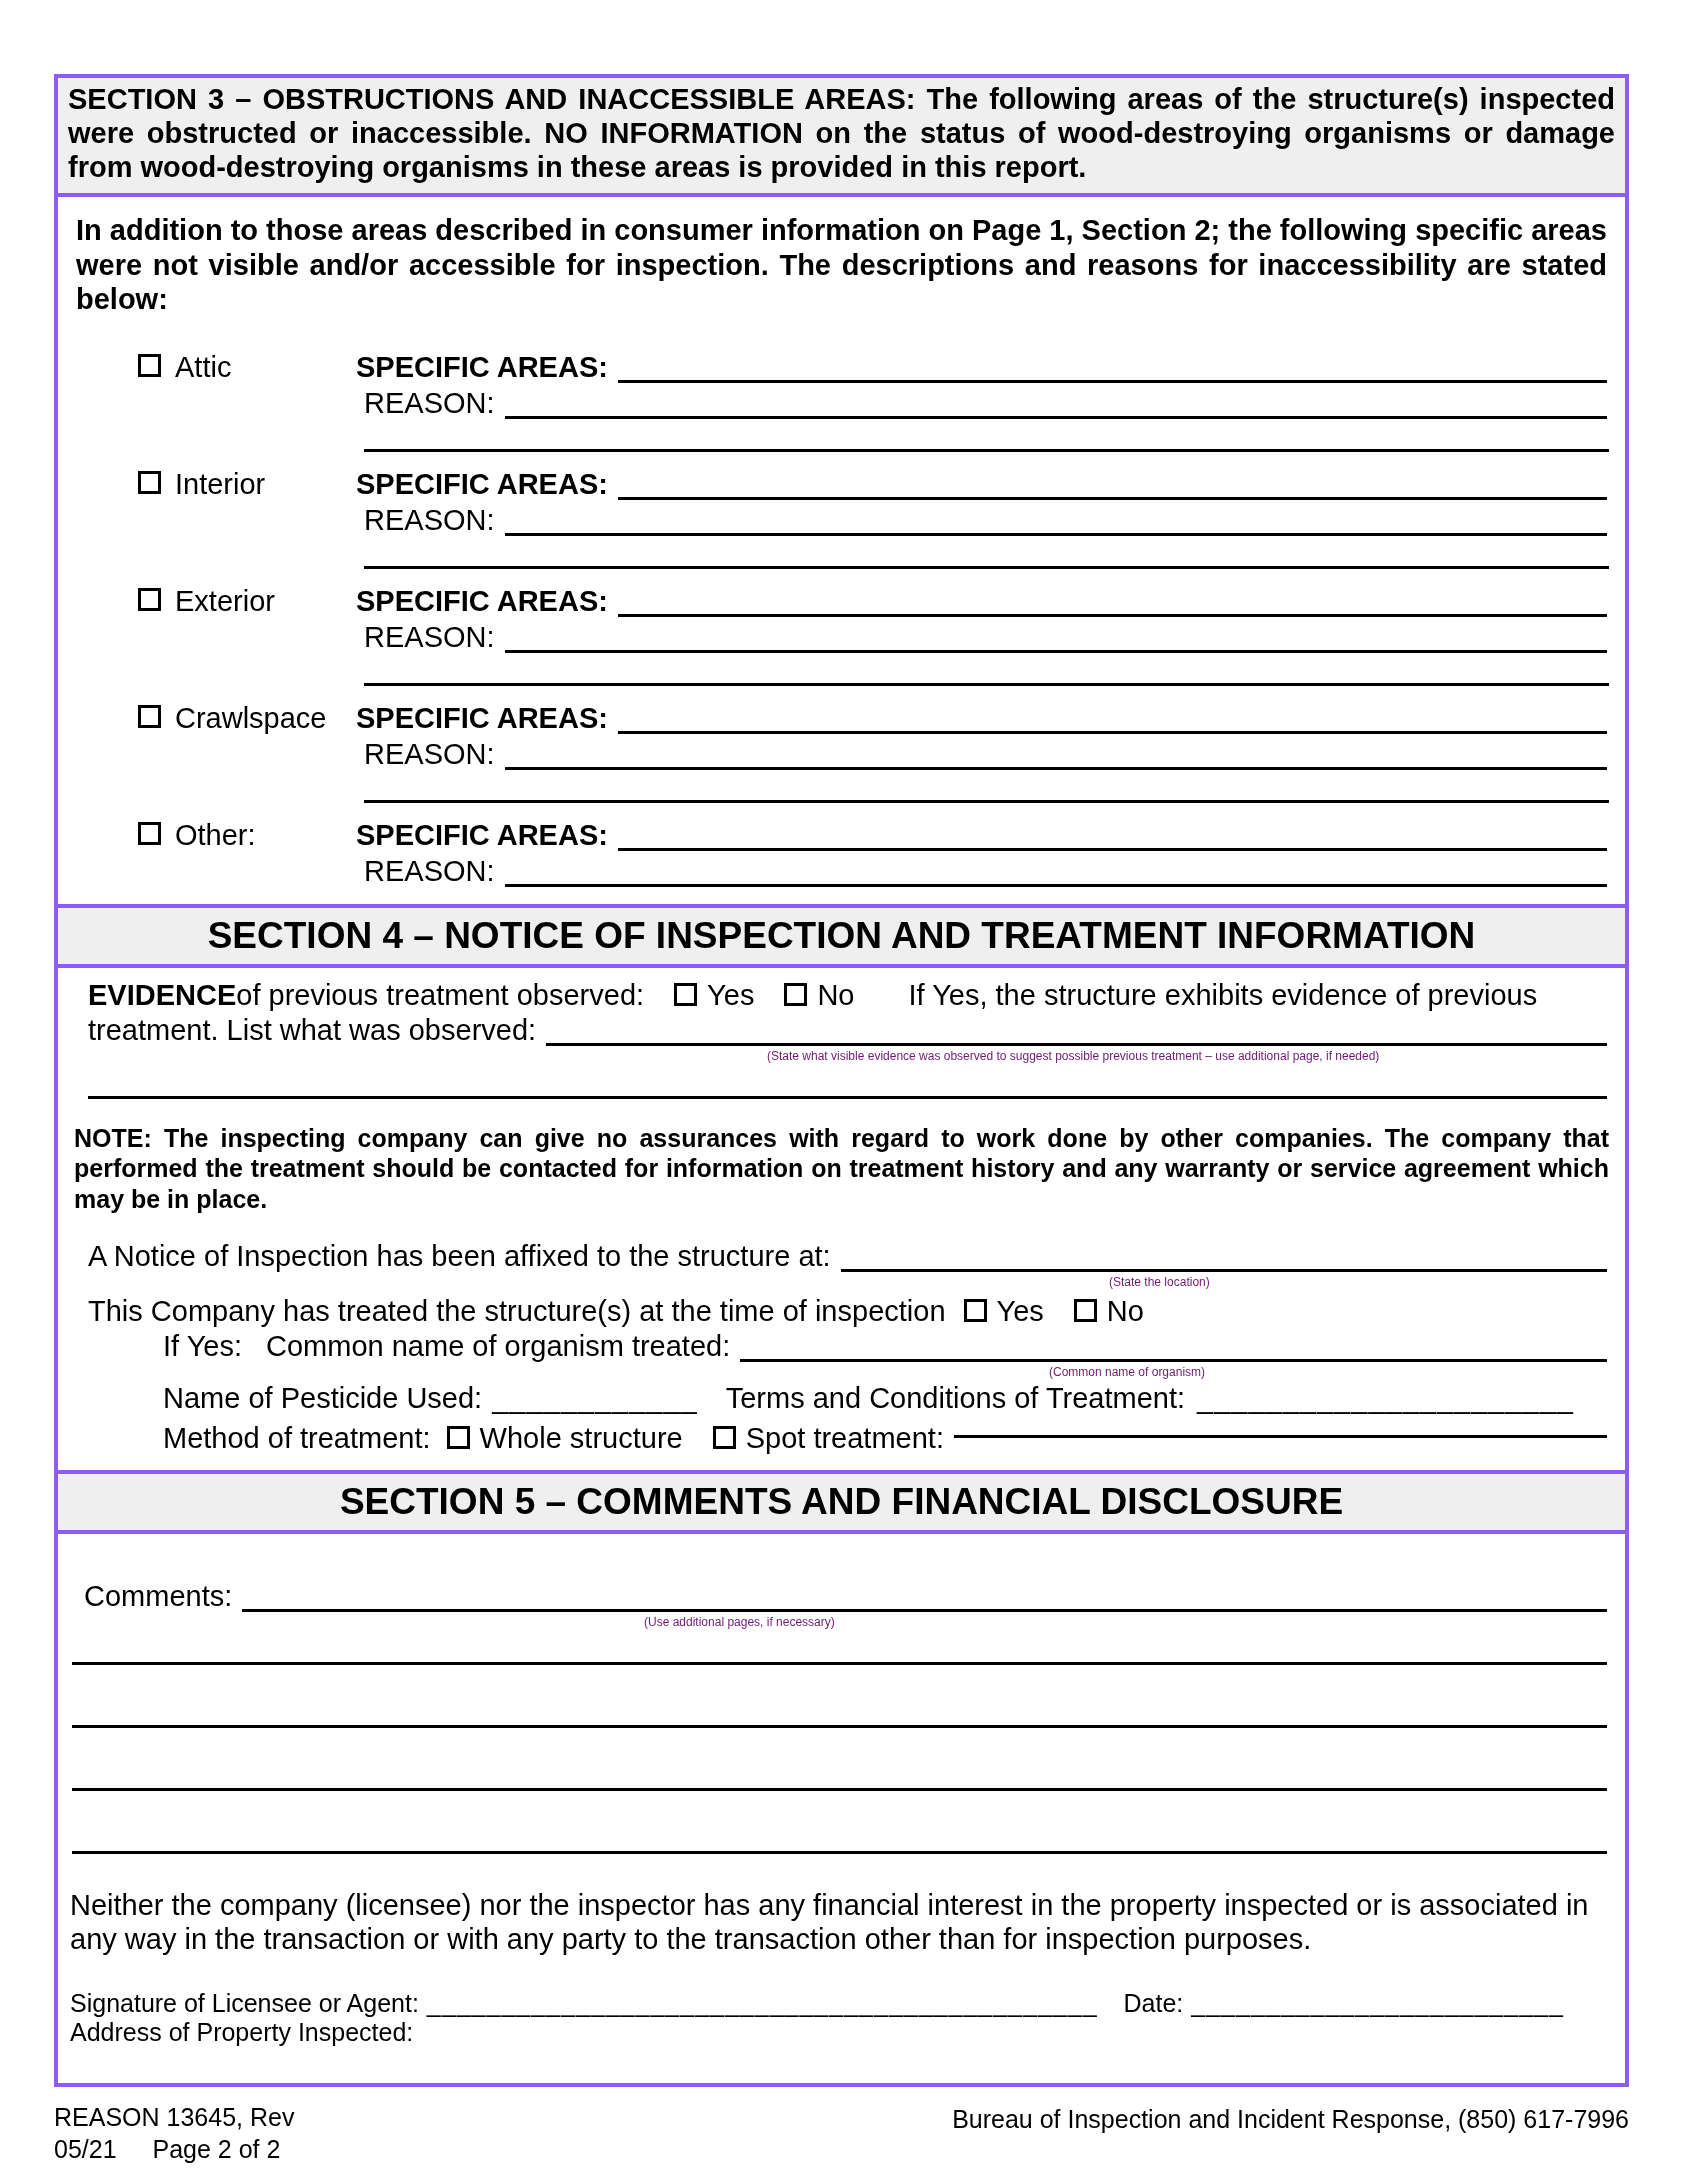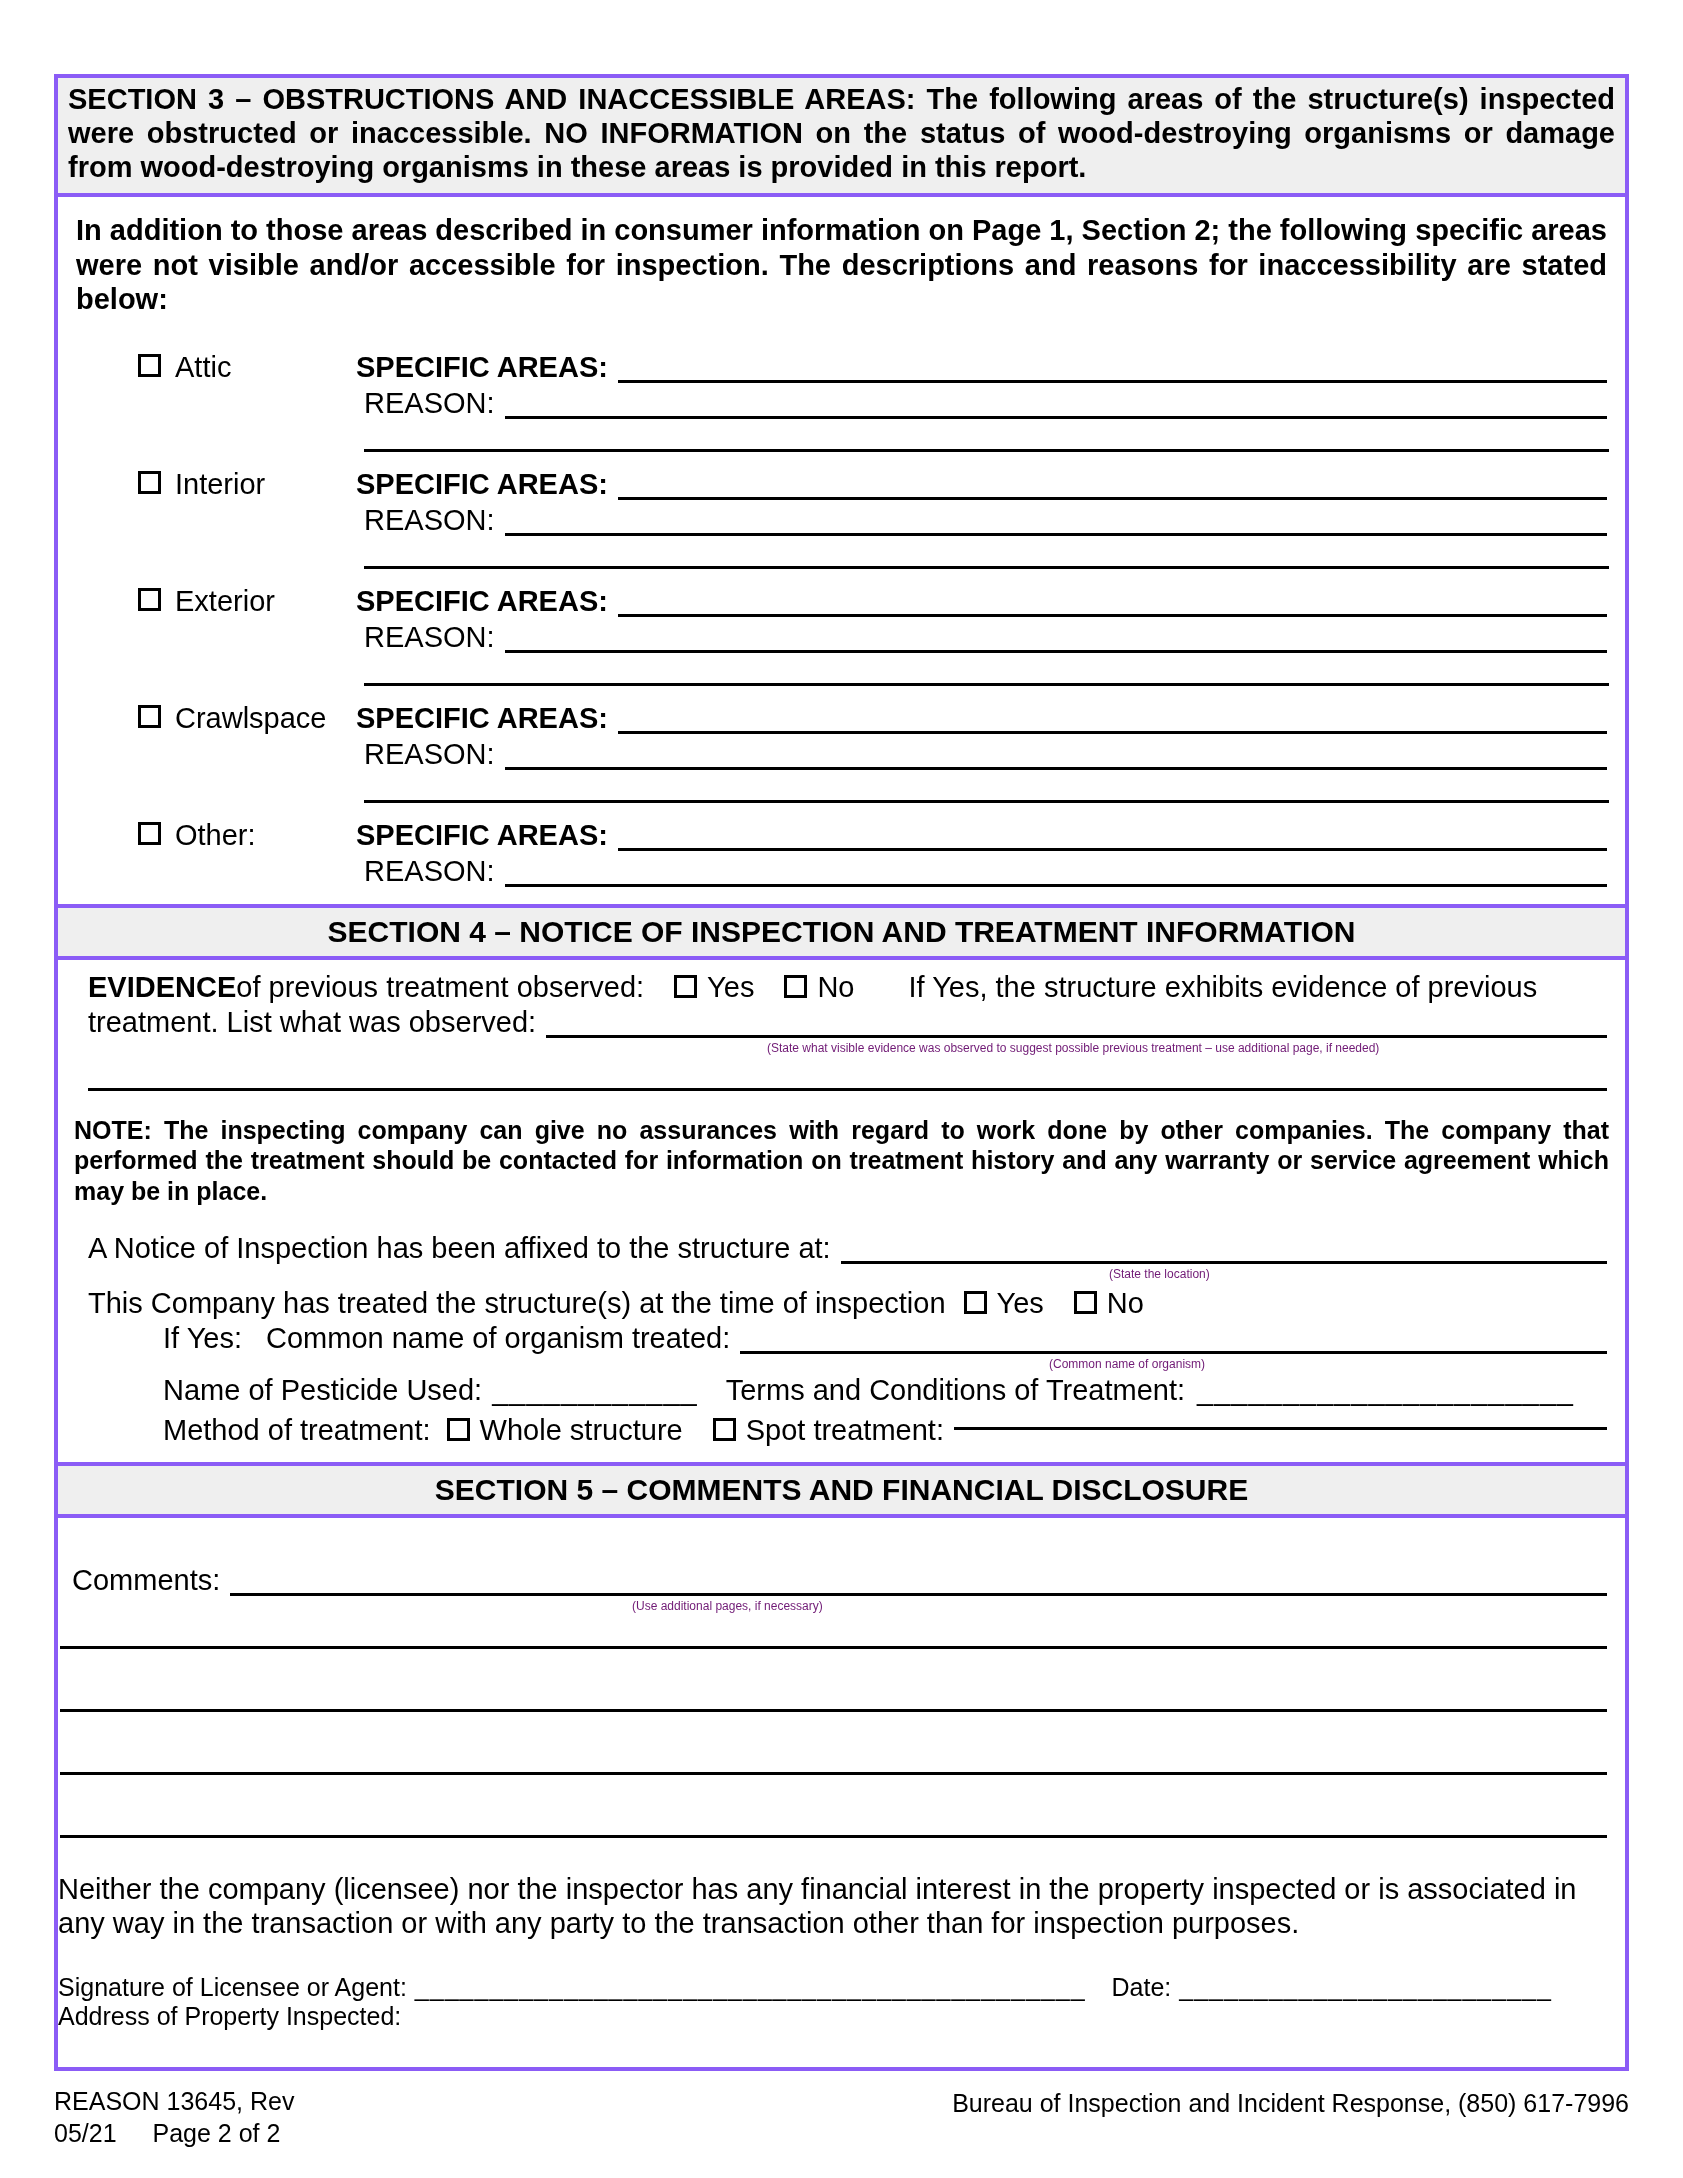--- a/index.html
+++ b/index.html
@@ -7,29 +7,29 @@
     width:1683px; height:2178px; box-sizing:border-box;
     padding:74px 54px 0 54px;
     font-family:"Liberation Sans", sans-serif;
     font-size:29px; color:#000; background:#fff;
     position:relative;
   }
   .box { border:4px solid #8b5cf6; box-sizing:border-box; background:#fff; }
   .stack { margin-top:-4px; }
   .bar {
     background:#efefef; font-weight:bold; text-align:center;
-    padding:7px 10px; font-size:30px;
+    padding:7px 10px; font-size:37px;
   }
   .sec3-head {
     background:#efefef; font-weight:bold; text-align:justify;
     padding:5px 10px 8px 10px; line-height:1.17; font-size:29px;
   }
   .sec3-body { padding:14px 16px 10px 16px; height:715px; overflow:hidden; }
   .sec4-body { padding:10px 16px 10px 16px; height:510px; overflow:hidden; }
-  .sec5-body { padding:6px 16px 10px 0; height:557px; overflow:hidden; }
+  .sec5-body { padding:6px 16px 10px 12px; height:557px; overflow:hidden; }
   .b { font-weight:bold; }
   .intro { font-weight:bold; text-align:justify; line-height:1.2; margin:2px 2px 34px 2px; }
   .row { display:flex; align-items:stretch; }
   .row > span { white-space:nowrap; }
   .fill-line { flex:1 1 auto; border-bottom:3px solid #000; margin:0 2px 4px 10px; }
   .full-line { border-bottom:3px solid #000; height:0; }
   .cb {
     display:inline-block; width:23px; height:23px; border:3px solid #000;
     box-sizing:border-box; vertical-align:-2px; background:#fff; flex:0 0 auto;
     margin-bottom:2px;

